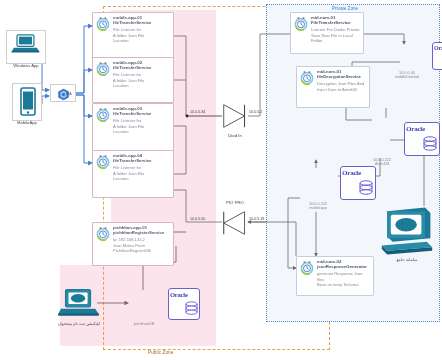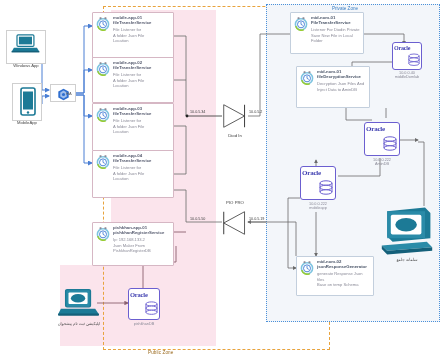--- a/index.html
+++ b/index.html
@@ -44,21 +44,21 @@
     border-radius:1px; padding:2px 3px;
   }
   .card .title { font-size:4.3px; font-weight:bold; color:#555a6e; line-height:5.2px; margin-left:17px; }
   .card .desc  { font-size:4.1px; color:#8a8a97; line-height:5.2px; margin-left:17px; margin-top:2px; }
   .card.pv { border:0.8px solid #c3cfdd; }
   .card.pv .title { color:#4a5568; }
 
   .clock { position:absolute; left:3px; top:4px; width:14px; height:14px; }
 
   
-  .oracle { position:absolute; width:30px; height:28px; }
+  .oracle { position:absolute; width:30px; height:28px;margin-left:40px; }
   .oracle .obody {
     position:absolute; inset:0; border:1.3px solid #6b5fd0; border-radius:3px;
     background:#ffffff;
   }
   .oracle .otxt {
     position:absolute; left:2px; top:2.5px; font-size:6px; font-weight:bold;
     color:#3f3fb0; font-family:"Liberation Serif", serif; letter-spacing:-0.2px;
   }
   .db-label { position:absolute; font-size:3.8px; color:#8a8a97; text-align:center; line-height:4.4px; width:52px; }
 

